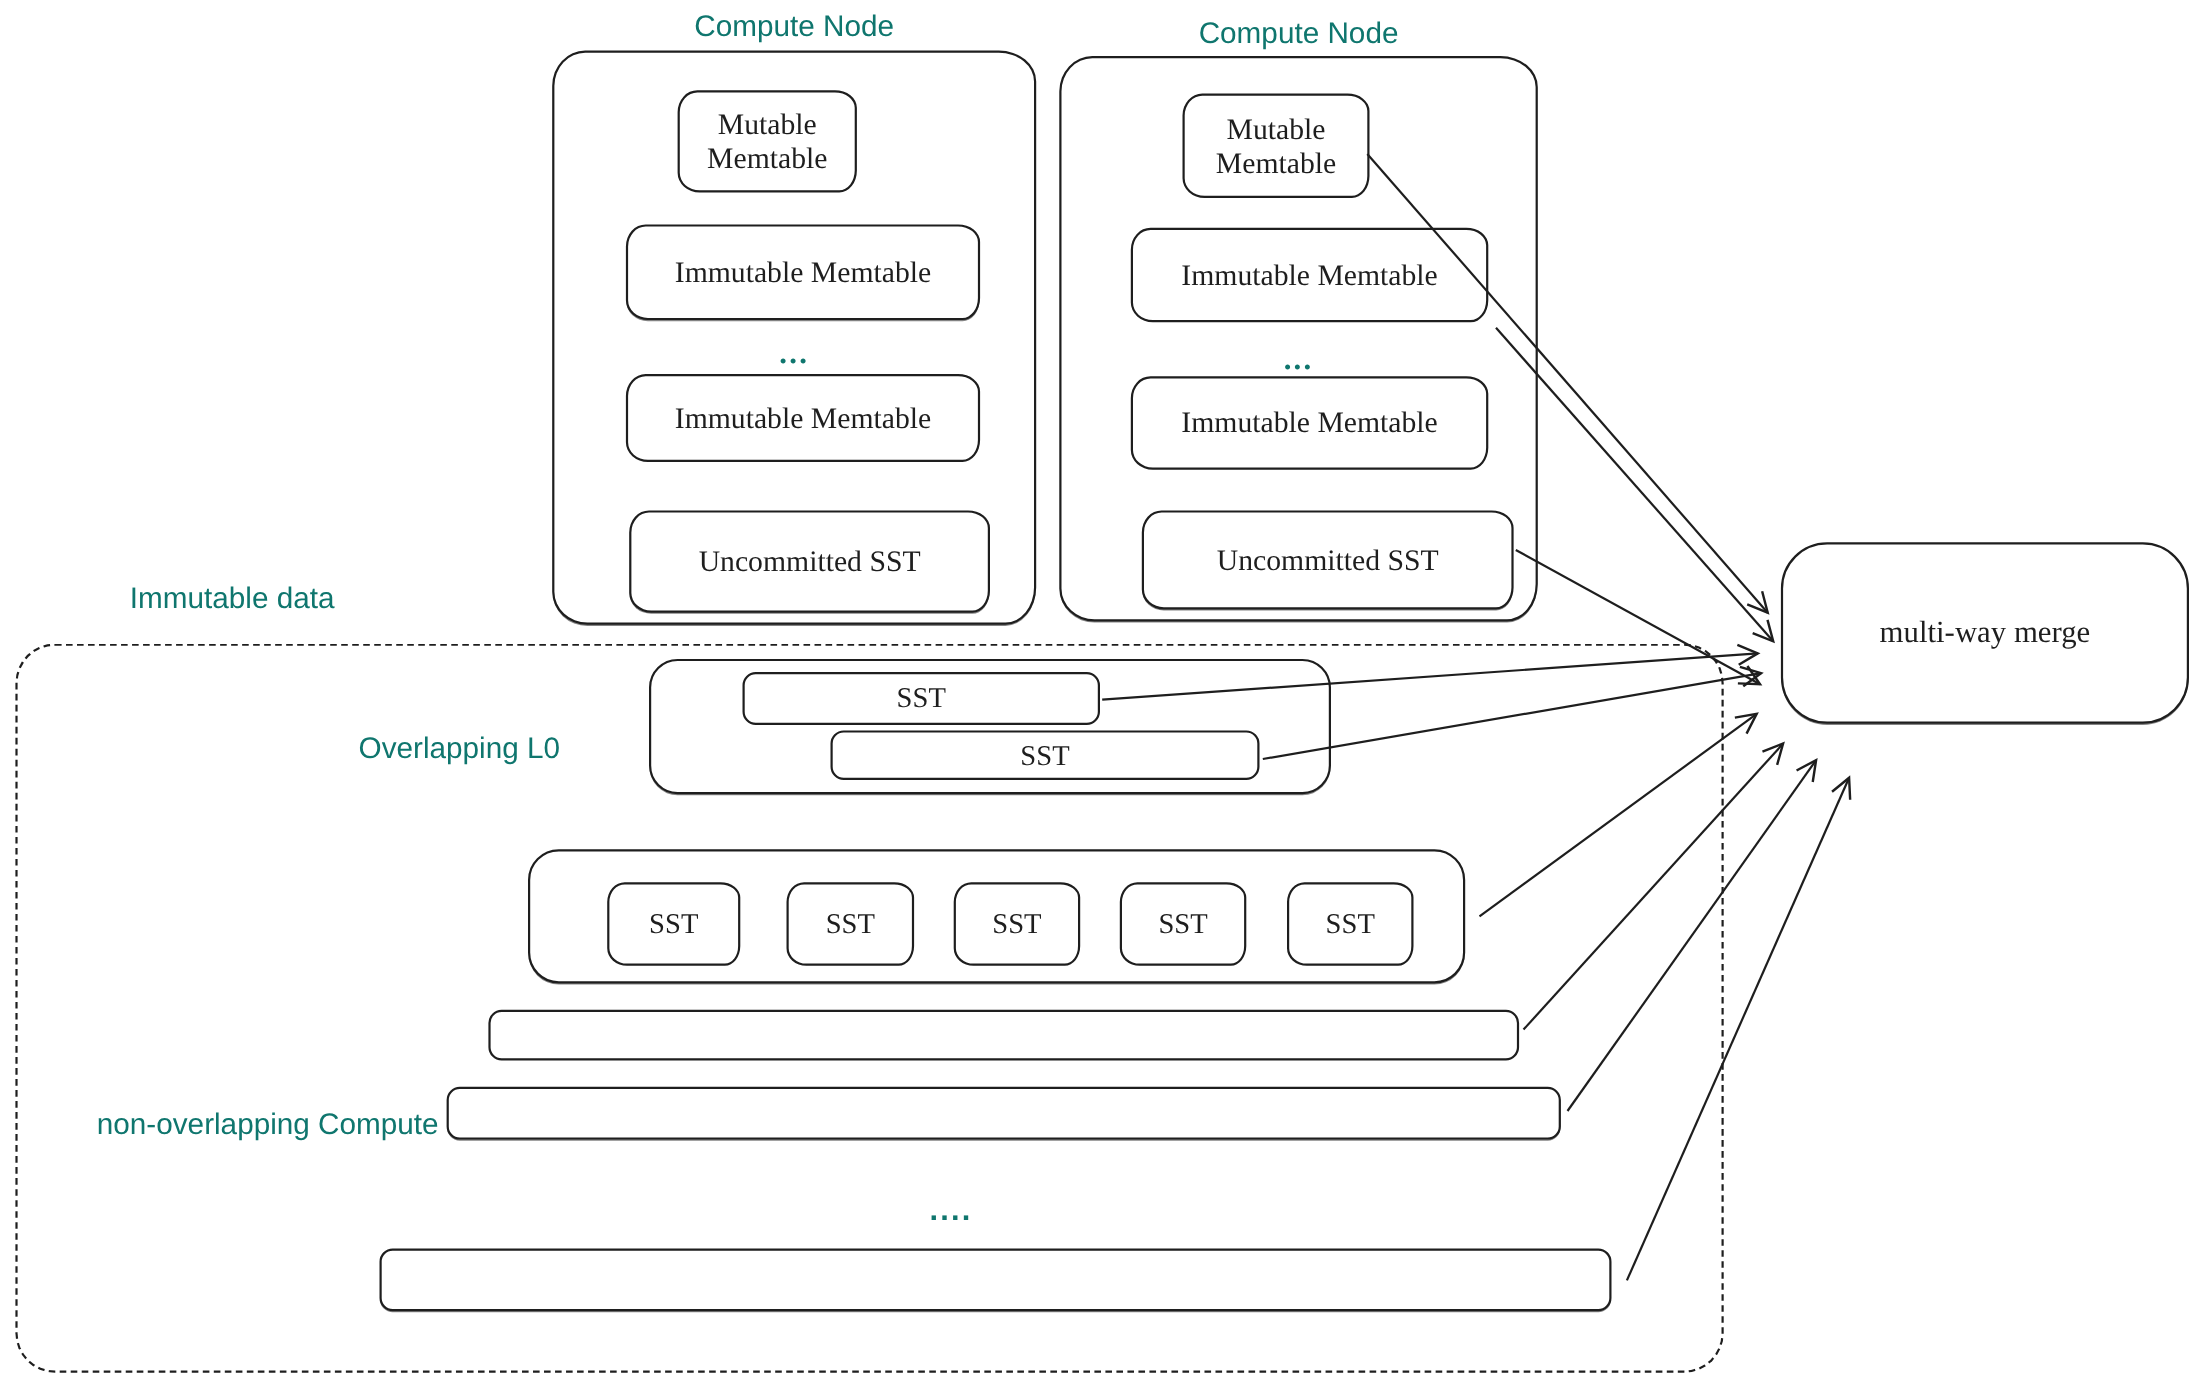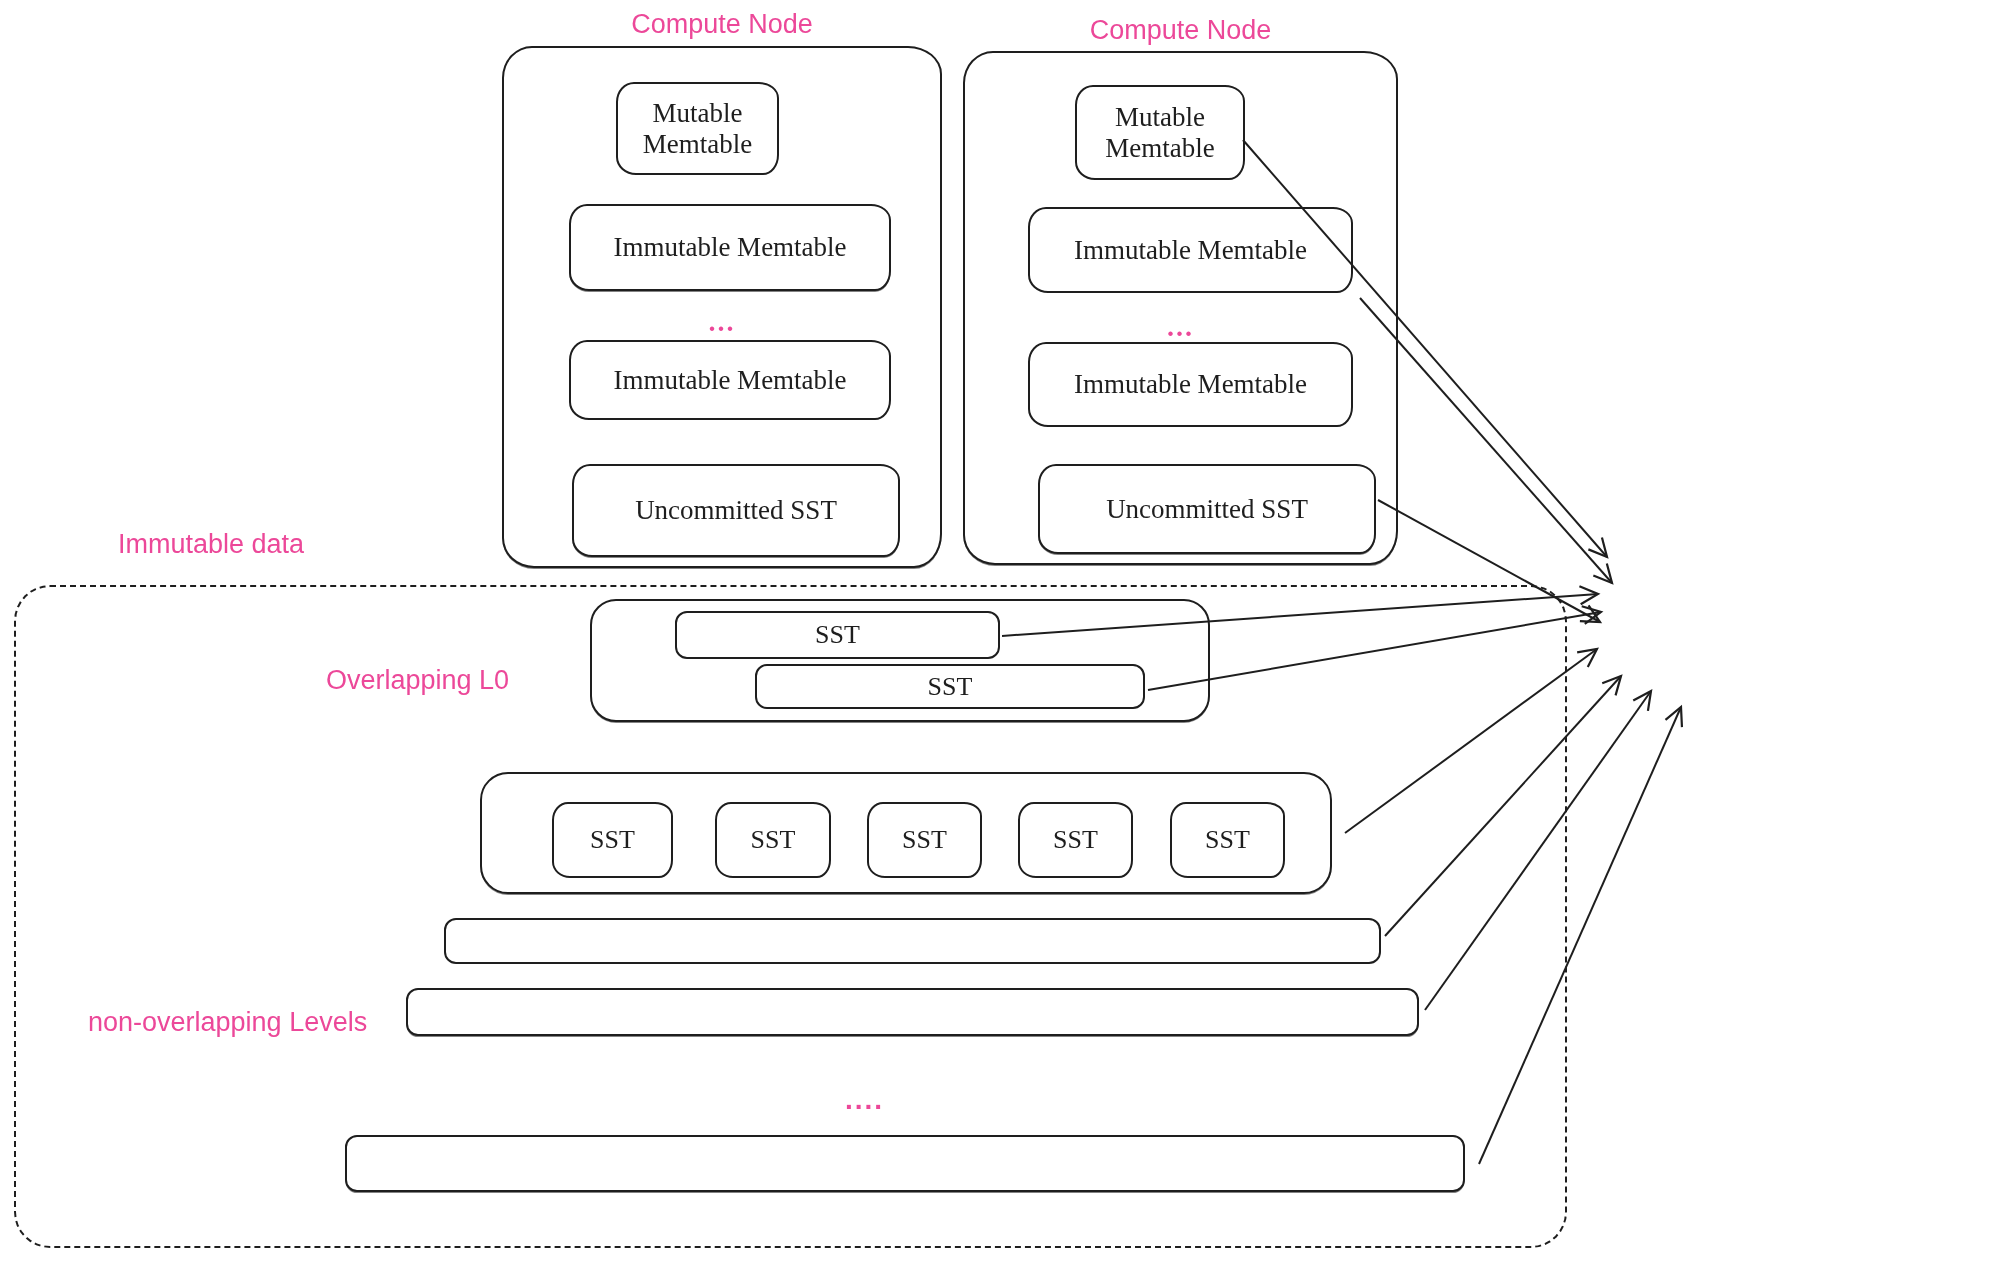--- a/index.html
+++ b/index.html
@@ -7,21 +7,21 @@
     position:relative;width:2000px;height:1262px;background:#ffffff;
     font-family:"Liberation Sans",sans-serif;color:#1e1e1e;overflow:hidden;
   }
   .sketch{
     position:absolute;border:2.4px solid #1e1e1e;background:#ffffff;
     box-sizing:border-box;
     font-family:Liberation Serif, serif;
   }
   .dbl{ box-shadow:0 1.5px 0 -0.5px rgba(30,30,30,.55); }
   .lbl{
-    position:absolute;color:#ec4899;font-size:27px;line-height:1.25;
+    position:absolute;color:#0f766e;font-size:27px;line-height:1.25;
     white-space:nowrap;
   }
   .center-text{display:flex;align-items:center;justify-content:center;text-align:center;}
   .node{border-radius:30px 34px 28px 32px / 32px 28px 34px 30px;}
   .inner-box{border-radius:18px 20px 16px 20px / 20px 16px 20px 18px;font-size:27px;}
   .sst-small{border-radius:16px 18px 14px 18px / 18px 14px 18px 16px;font-size:26px;}
   .bar{border-radius:12px;}
   .dots{font-size:28px;font-weight:bold;letter-spacing:2px;}
   .dashed-region{
     position:absolute;border:2.6px dashed #1e1e1e;border-radius:36px;
@@ -93,24 +93,27 @@
     <div class="sketch sst-small center-text" style="left:536px;top:28px;width:115px;height:76px;">
       <span>SST</span>
     </div>
     <div class="sketch sst-small center-text" style="left:688px;top:28px;width:115px;height:76px;">
       <span>SST</span>
     </div>
   </div>
 
   <div class="sketch bar" style="left:444px;top:918px;width:937px;height:46px;"></div>
   <div class="sketch bar dbl" style="left:406px;top:988px;width:1013px;height:48px;"></div>
-  <div class="lbl" style="left:88px;top:1006px;">non-overlapping Levels</div>
+  <div class="lbl" style="left:88px;top:1006px;">non-overlapping Compute</div>
   <div class="lbl dots" style="left:845px;top:1082px;">....</div>
   <div class="sketch bar dbl" style="left:345px;top:1135px;width:1120px;height:57px;"></div>
 
+  <div class="sketch center-text dbl" style="left:1619px;top:493px;width:371px;height:165px;border-radius:42px;font-size:28px;">
+    <span>multi-way merge</span>
+  </div>
 
   <svg class="arrows" width="2000" height="1262" viewBox="0 0 2000 1262">
     <defs>
       <marker id="ah" markerWidth="26" markerHeight="26" refX="20" refY="11" orient="auto" markerUnits="userSpaceOnUse">
         <path d="M2,2 L20,11 L2,20" fill="none" stroke="#1e1e1e" stroke-width="2.2"></path>
       </marker>
     </defs>
 
     <line x1="1243" y1="140" x2="1607" y2="557" stroke="#1e1e1e" stroke-width="2" marker-end="url(#ah)"></line>
     <line x1="1360" y1="298" x2="1612" y2="583" stroke="#1e1e1e" stroke-width="2" marker-end="url(#ah)"></line>

